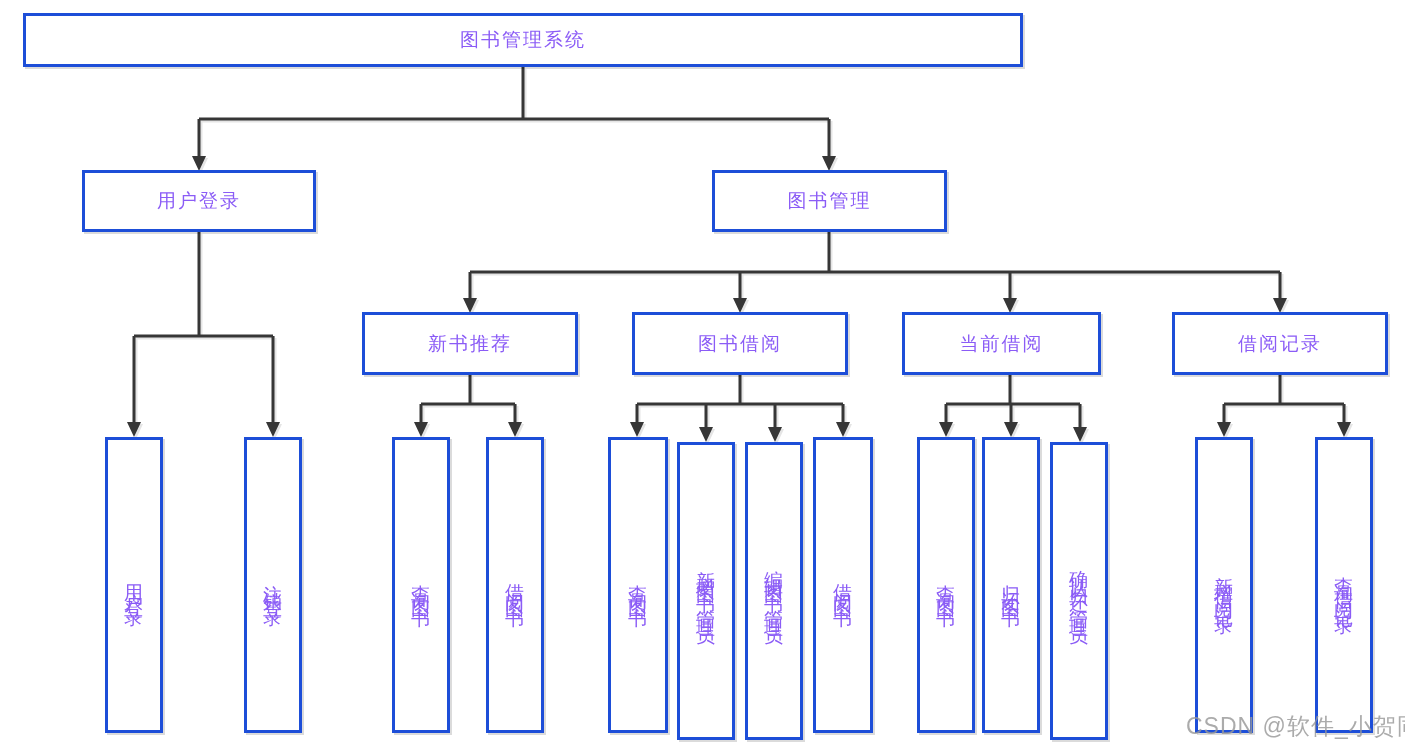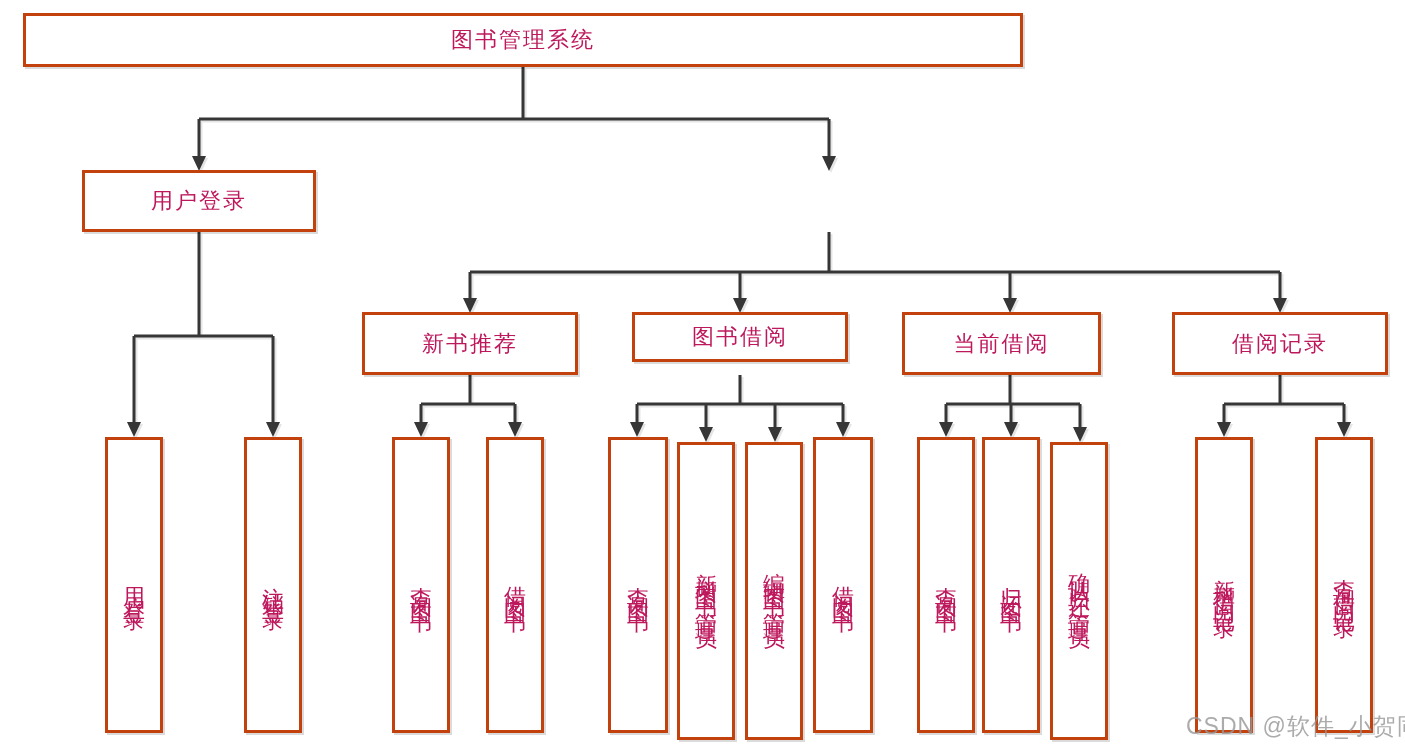--- a/index.html
+++ b/index.html
@@ -14,26 +14,26 @@
   svg.connectors {
     position: absolute;
     left: 0; top: 0;
     width: 1405px; height: 747px;
     filter: drop-shadow(2px 2px 0 rgba(0,0,0,0.10));
   }
   .box {
     position: absolute;
     box-sizing: border-box;
     background: #ffffff;
-    border: 3px solid #c2410c;
-    color: #be185d;
+    border: 3px solid #1d4ed8;
+    color: #8b5cf6;
     display: flex;
     align-items: center;
     justify-content: center;
-    font-size: 22px;
+    font-size: 19px;
     letter-spacing: 2px;
     box-shadow: 2px 2px 0 rgba(0,0,0,0.14);
     white-space: nowrap;
   }
   .box.v {
     writing-mode: vertical-rl;
     text-orientation: mixed;
     letter-spacing: 8px;
     white-space: normal;
     line-height: 1;
@@ -114,23 +114,24 @@
     </g>
     <g fill="#363636" stroke="none">
       <polygon points="1217,422 1231,422 1224,437"></polygon>
       <polygon points="1337,422 1351,422 1344,437"></polygon>
     </g>
   </svg>
 
   <div class="box" style="left:23px; top:13px; width:1000px; height:54px;">图书管理系统</div>
 
   <div class="box" style="left:82px; top:170px; width:234px; height:62px;">用户登录</div>
+  <div class="box" style="left:712px; top:170px; width:235px; height:62px;">图书管理</div>
 
   <div class="box" style="left:362px; top:312px; width:216px; height:63px;">新书推荐</div>
-  <div class="box" style="left:632px; top:312px; width:216px; height:50px;">图书借阅</div>
+  <div class="box" style="left:632px; top:312px; width:216px; height:63px;">图书借阅</div>
   <div class="box" style="left:902px; top:312px; width:199px; height:63px;">当前借阅</div>
   <div class="box" style="left:1172px; top:312px; width:216px; height:63px;">借阅记录</div>
 
   <div class="box v" style="left:105px; top:437px; width:58px; height:296px;">用户登录</div>
   <div class="box v" style="left:244px; top:437px; width:58px; height:296px;">注销登录</div>
 
   <div class="box v" style="left:392px; top:437px; width:58px; height:296px;">查询图书</div>
   <div class="box v" style="left:486px; top:437px; width:58px; height:296px;">借阅图书</div>
 
   <div class="box v" style="left:608px; top:437px; width:60px; height:296px;">查询图书</div>

